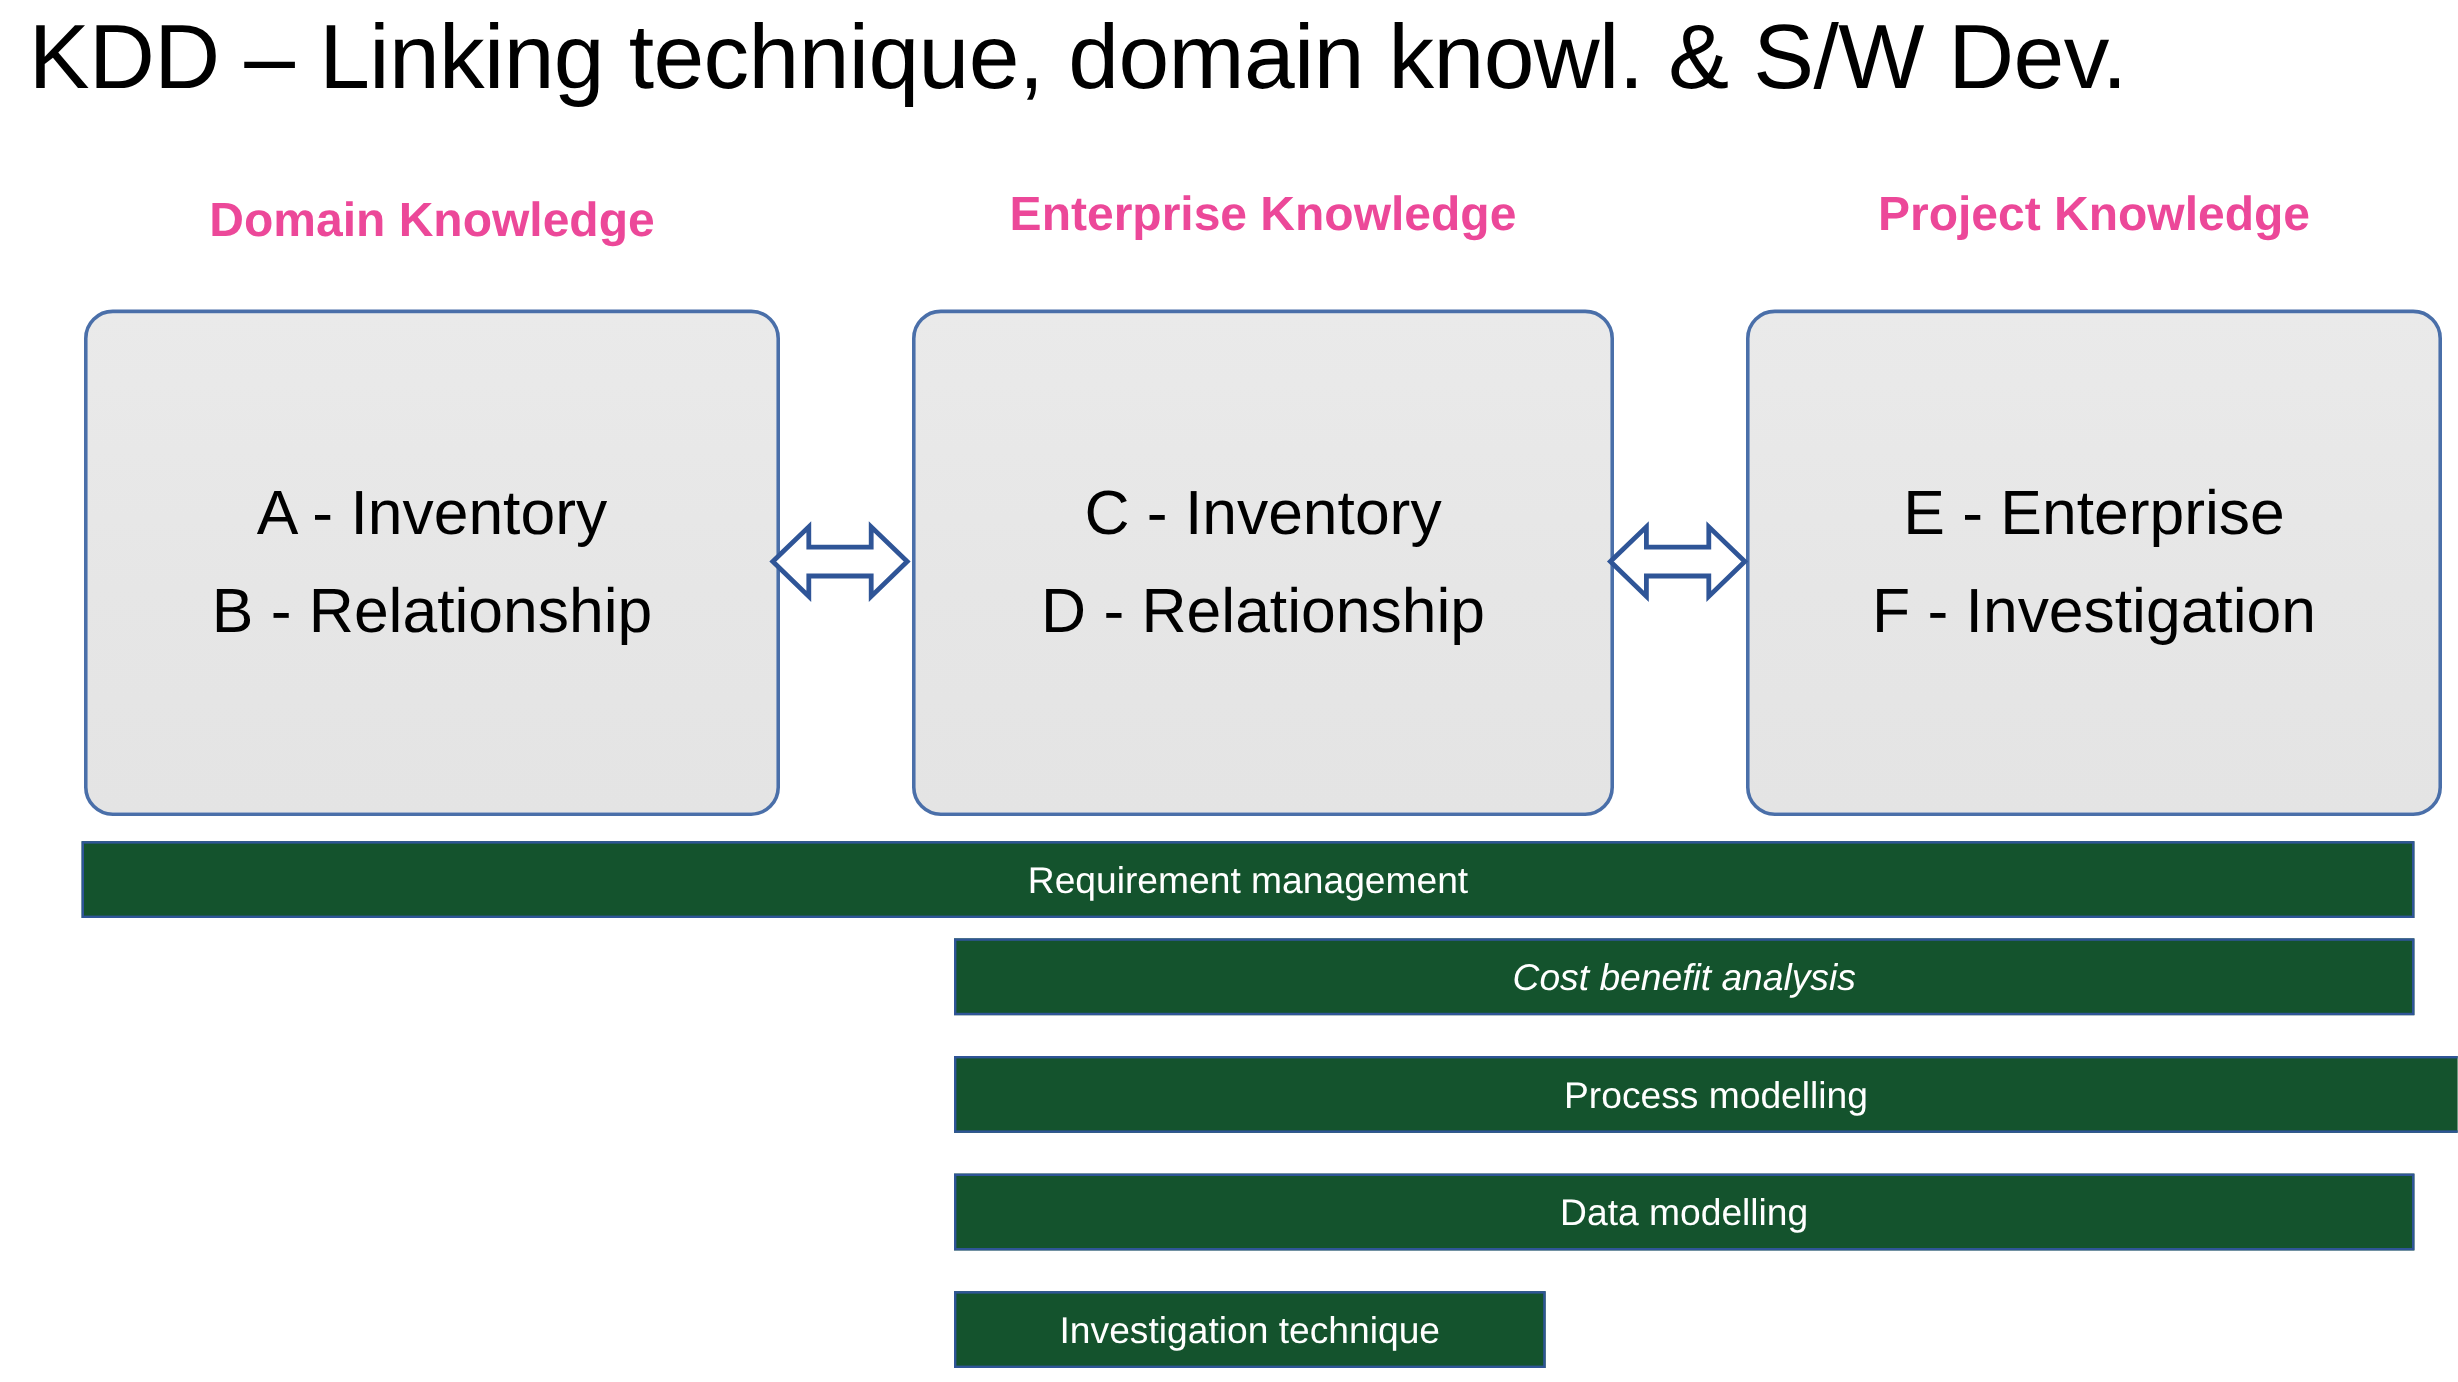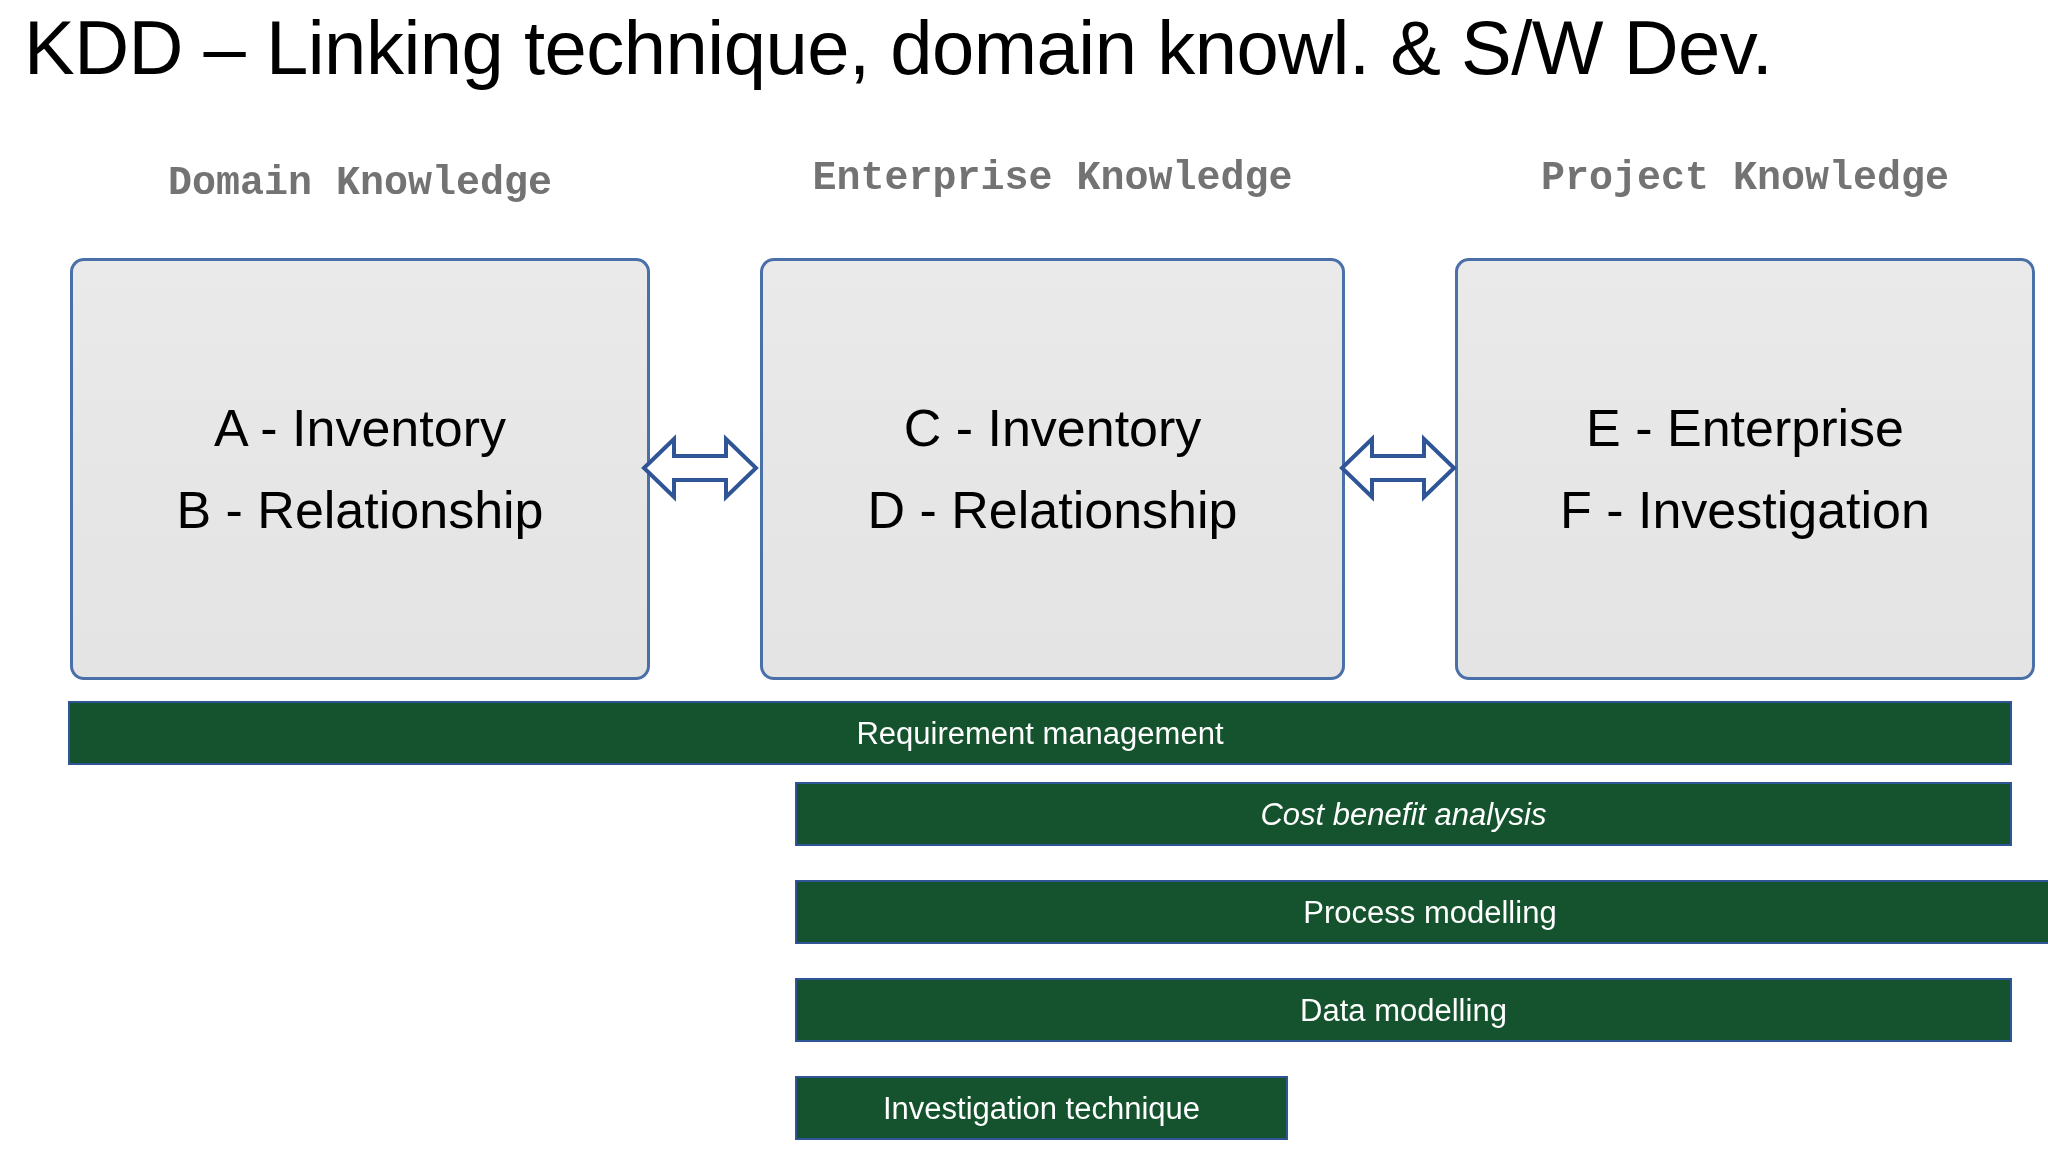--- a/index.html
+++ b/index.html
@@ -42,36 +42,36 @@
 
   
   .col-header {
     position: absolute;
     top: 157px;
     height: 54px;
     line-height: 54px;
     text-align: center;
     font-size: 40px;
     font-weight: bold;
-    color: #737373;
+    color: #ec4899;
     white-space: nowrap;
-    font-family: Liberation Mono, monospace;
+    font-family: Liberation Sans, sans-serif;
   }
   .col-header.h1 { left: 70px;   width: 580px; }
   .col-header.h2 { left: 760px;  width: 585px; top: 152px; }
   .col-header.h3 { left: 1455px; width: 580px; top: 152px; text-align: center; }
 
   
   .kbox {
     position: absolute;
     top: 258px;
     height: 422px;
     background: linear-gradient(180deg, #eaeaea 0%, #e6e6e6 55%, #e4e4e4 100%);
     border: 3px solid #4a6fa9;
-    border-radius: 14px;
+    border-radius: 24px;
     box-sizing: border-box;
     display: flex;
     flex-direction: column;
     align-items: center;
     justify-content: center;
   }
   .kbox.b1 { left: 70px;   width: 580px; }
   .kbox.b2 { left: 760px;  width: 585px; }
   .kbox.b3 { left: 1455px; width: 580px; }
 

